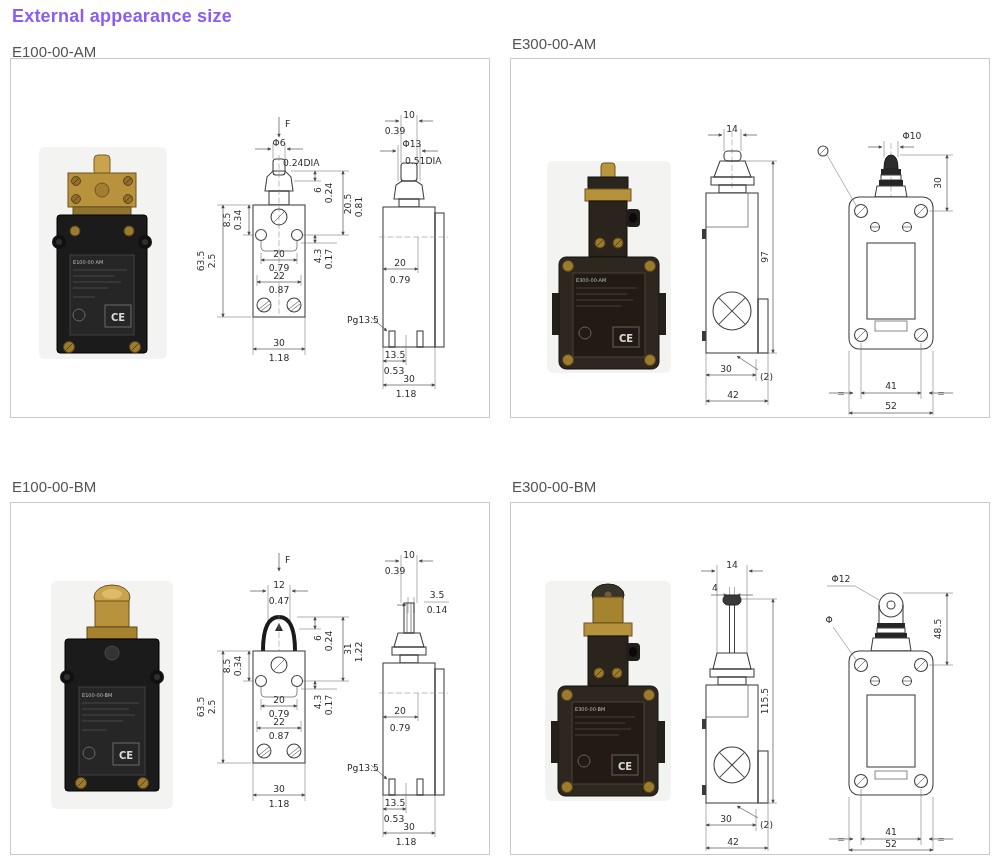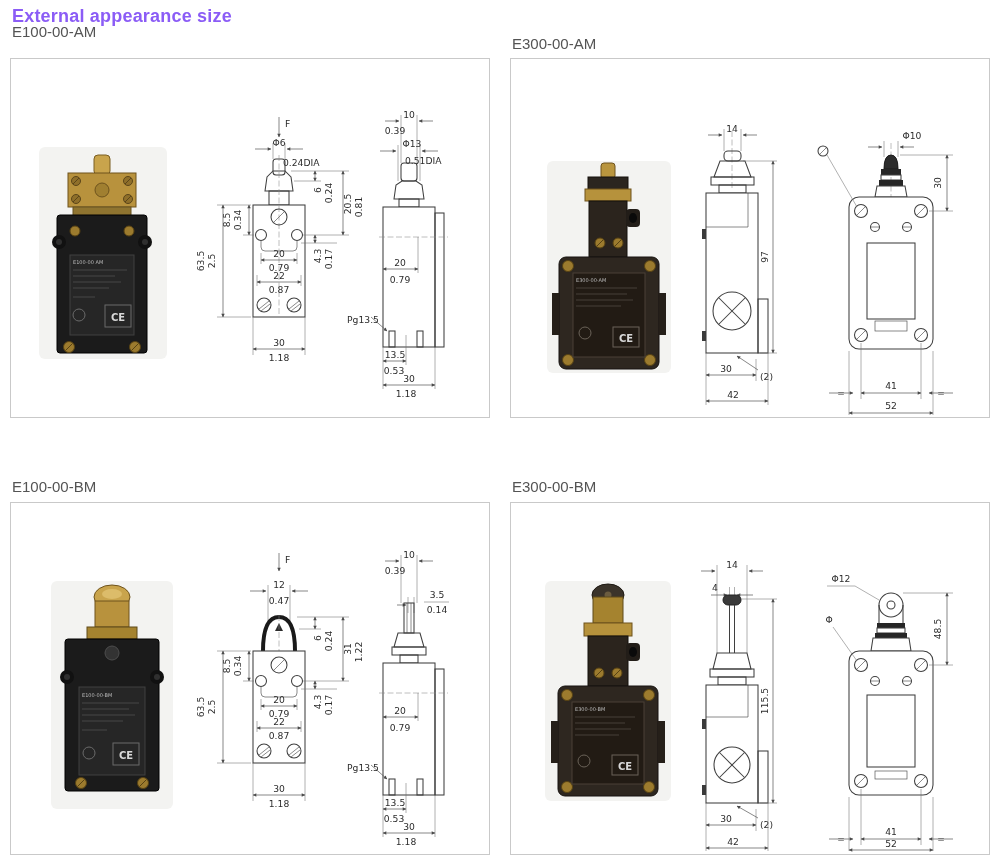--- a/index.html
+++ b/index.html
@@ -30,21 +30,21 @@
 
 <svg width="0" height="0" style="position:absolute" aria-hidden="true">
   <defs>
     <marker id="arr" viewBox="0 0 9 9" refX="8.5" refY="4.5" markerWidth="7" markerHeight="5" orient="auto-start-reverse">
       <path d="M0,0 L9,4.5 L0,9 Z" fill="#4a4a4a"></path>
     </marker>
   </defs>
 </svg>
 
 <div class="title">External appearance size</div>
-<div class="plabel" style="left:12px;top:23px">E100-00-AM</div>
+<div class="plabel" style="left:12px;top:43px">E100-00-AM</div>
 <div class="plabel" style="left:512px;top:35px">E300-00-AM</div>
 <div class="plabel" style="left:12px;top:478px">E100-00-BM</div>
 <div class="plabel" style="left:512px;top:478px">E300-00-BM</div>
 
 <section class="panel" id="p1">
 <svg width="478" height="356" viewBox="0 0 478 356">
 
   <g transform="translate(28,88)">
     <rect x="0" y="0" width="128" height="212" rx="6" fill="#f3f3f1"></rect>
     <rect x="55" y="8" width="16" height="20" rx="4" fill="#c9a44c" stroke="#7a5e22"></rect>

